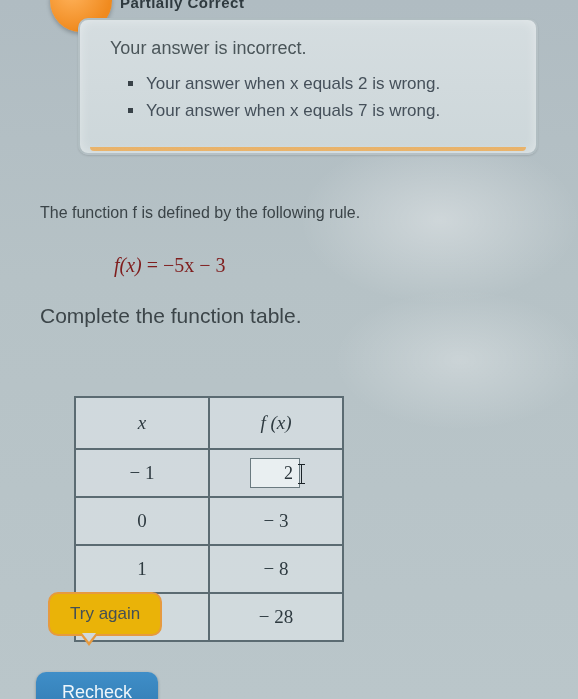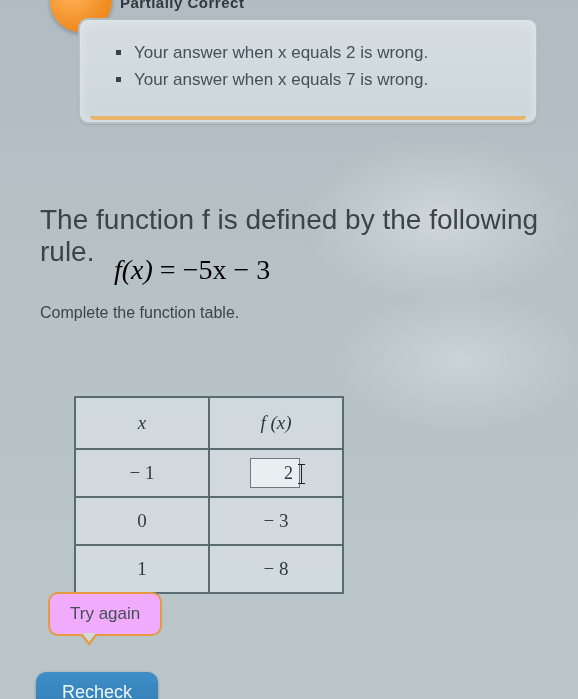--- a/index.html
+++ b/index.html
@@ -60,51 +60,51 @@
     margin-bottom: 14px;
   }
   .feedback-list {
     list-style: none;
     padding-left: 24px;
     font-size: 17px;
     color: #45505a;
   }
   .feedback-list li {
     position: relative;
-    margin: 4px 0;
+    margin: 4px 12px;
     line-height: 1.35;
   }
   .feedback-list li::before {
     content: "";
     position: absolute;
     left: -18px; top: 8px;
     width: 5px; height: 5px;
     background: #394248;
   }
 
   
   .problem {
     position: absolute;
     left: 40px; top: 204px;
     right: 28px;
-    font-size: 28px;
+    font-size: 16px;
     color: #3b4448;
   }
   .equation {
     position: absolute;
     left: 114px; top: 254px;
-    font-size: 28px;
-    color: #000000;
+    font-size: 20px;
+    color: #7f1d1d;
     font-family: "Times New Roman", serif;
   }
   .equation .fx { font-style: italic; }
   .instruction {
     position: absolute;
     left: 40px; top: 304px;
-    font-size: 16px;
+    font-size: 21px;
     color: #3c4549;
   }
 
   
   .ftable {
     position: absolute;
     left: 74px; top: 396px;
     border-collapse: collapse;
     background: rgba(225,232,235,0.6);
   }
@@ -149,21 +149,21 @@
   .caret::before { top: 0; }
   .caret::after { bottom: 0; }
 
   
   .tryagain {
     position: absolute;
     left: 48px; top: 592px;
     padding: 10px 20px;
     border: 2px solid #e69a3f;
     border-radius: 10px;
-    background: #f0abfc;
+    background: #eab308;
     font-size: 17px;
     color: #445055;
     z-index: 5;
   }
   .tryagain::after {
     content: "";
     position: absolute;
     left: 30px; bottom: -12px;
     width: 0; height: 0;
     border-left: 9px solid transparent;
@@ -194,20 +194,21 @@
     box-shadow: 0 1px 3px rgba(0,0,0,0.3);
   }
 </style>
 </head>
 <body>
 
 <div class="badge-circle"></div>
 <div class="header-row">Partially Correct</div>
 
 <div class="feedback-card">
+  <div class="feedback-title">Your answer is incorrect.</div>
   <ul class="feedback-list">
     <li>
       <span>Your answer when x equals 2 is wrong.</span>
     </li>
     <li>
       <span>Your answer when x equals 7 is wrong.</span>
     </li>
   </ul>
   <div class="accent"></div>
 </div>
@@ -236,20 +237,24 @@
     </td>
   </tr>
   <tr>
     <td>0</td>
     <td>− 3</td>
   </tr>
   <tr>
     <td>1</td>
     <td>− 8</td>
   </tr>
+  <tr>
+    <td></td>
+    <td>− 28</td>
+  </tr>
 </tbody>
   </table>
 
 <div class="tryagain">
   <span>Try again</span>
 </div>
 
 <button class="recheck">
   <span>Recheck</span>
 </button>

